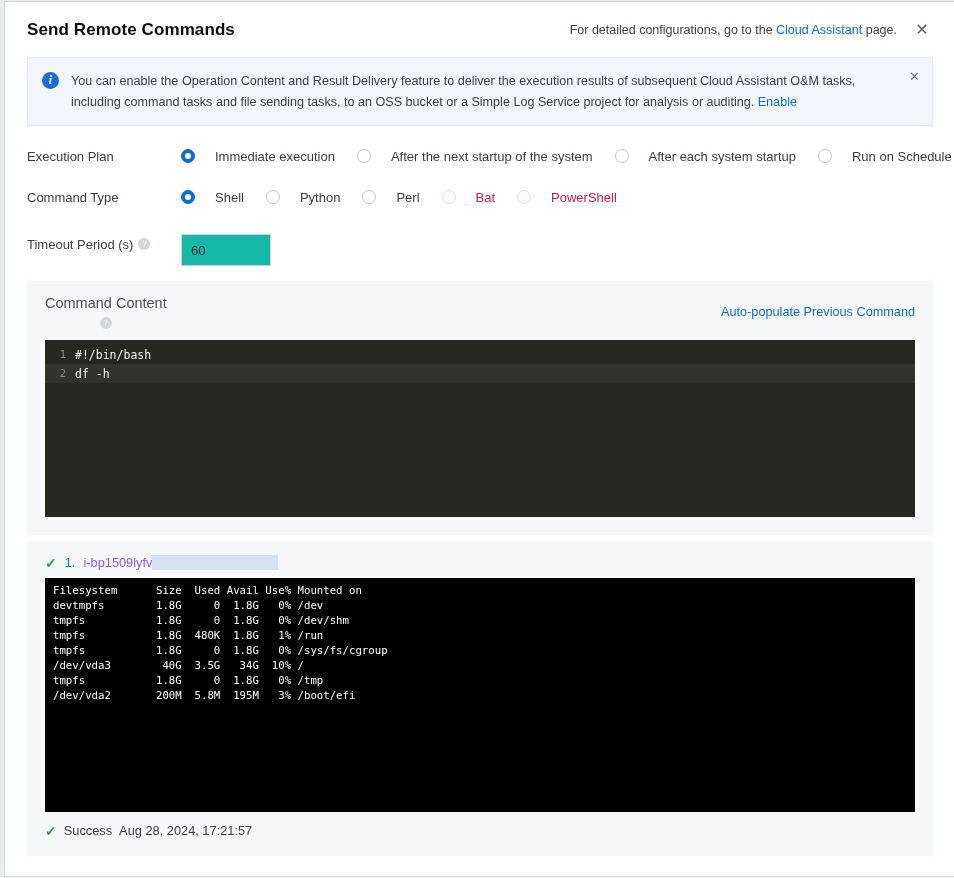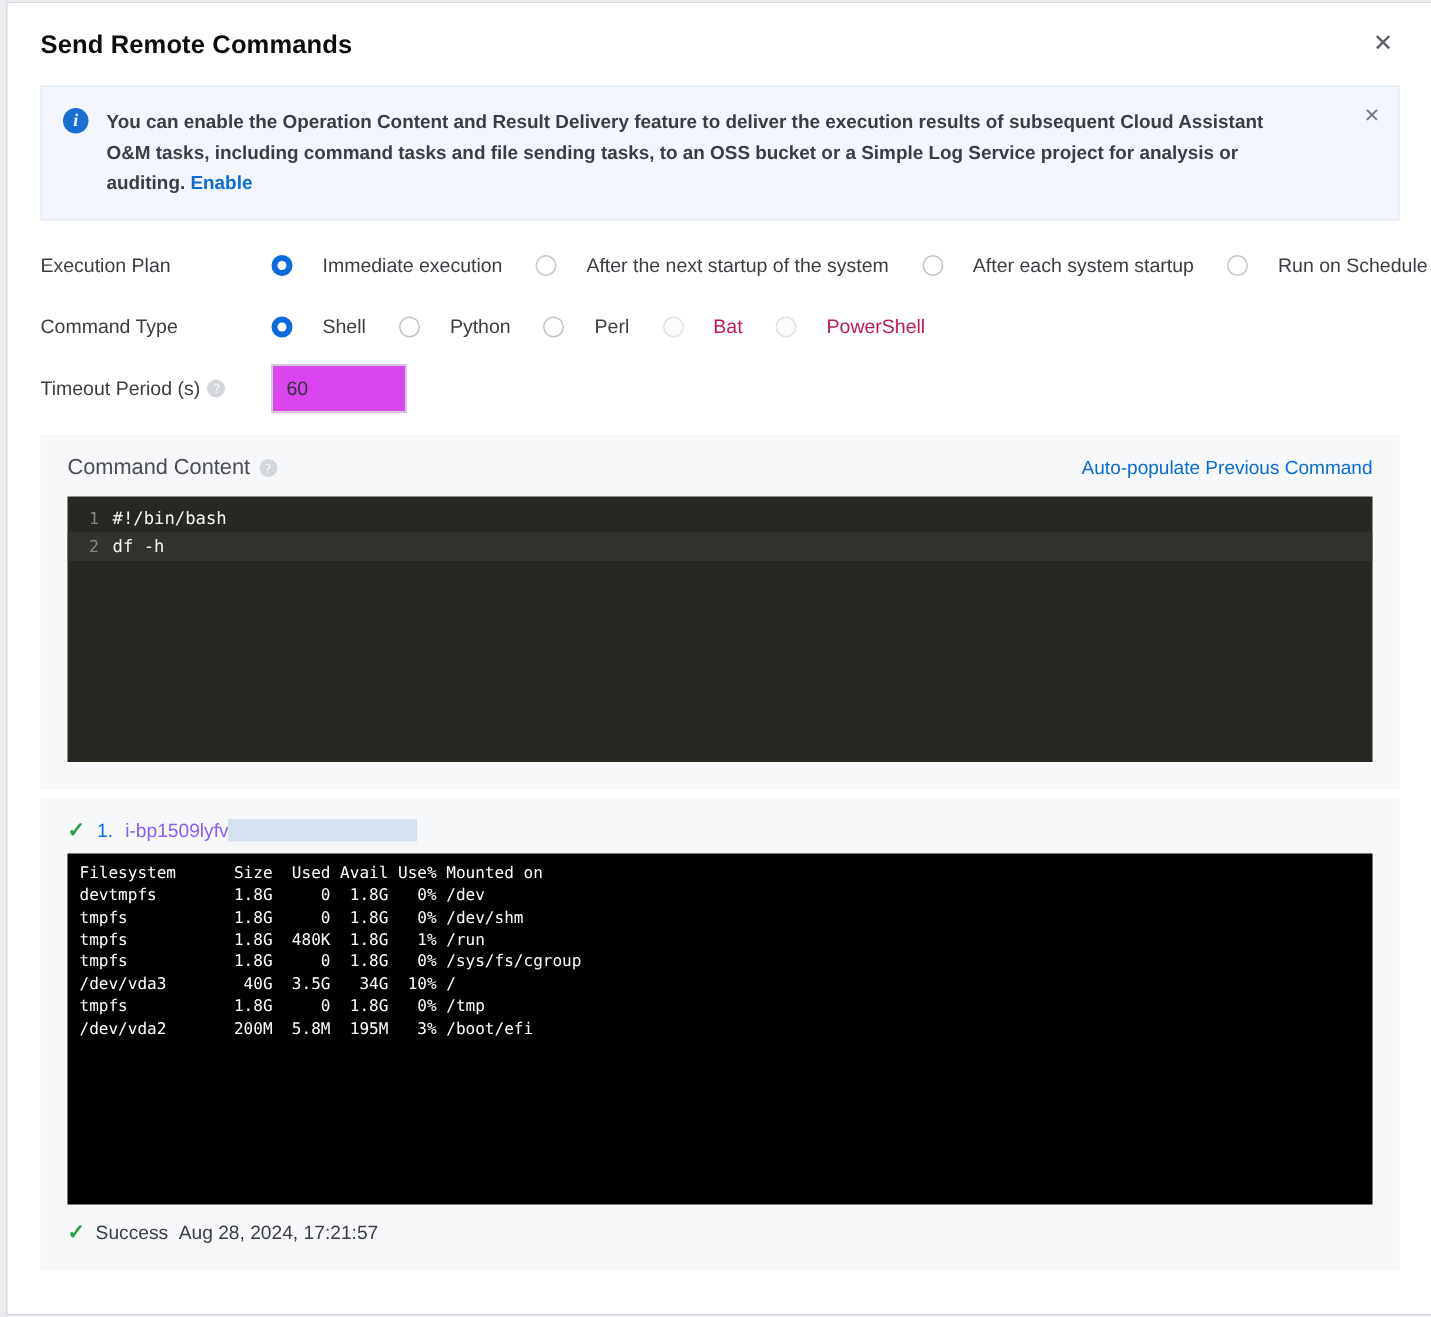--- a/index.html
+++ b/index.html
@@ -83,21 +83,20 @@
     font-style: italic;
     display: flex; align-items: center; justify-content: center;
     margin-top: 1px;
     font-family: "Liberation Serif", serif;
   }
   .banner-text {
     font-size: 12.6px;
     line-height: 1.63;
     color: #3a3d42;
     max-width: 800px;
-    font-weight: bold;
   }
   .banner-close {
     position: absolute;
     right: 12px; top: 12px;
     color: #73777d;
     font-size: 13px;
     cursor: pointer;
     line-height: 1;
   }
 
@@ -187,45 +186,47 @@
     left: 3px; top: 3px;
     width: 6px; height: 6px;
     border-radius: 50%;
     background: #fff;
   }
   .radio-opt.disabled .rb { border-color: #dfe2e6; background: #fafbfc; }
 
   .num-input {
     width: 90px; height: 28px;
     border: 1px solid #d0d3d8;
-    background: #d946ef;
+    background: #14b8a6;
     font-size: 13px;
     color: #2f3237;
     padding: 15px 9px;
     font-family: "Liberation Sans", sans-serif;
+    margin-top: 12px;
   }
 
   
   .panel {
     margin: 6px 22px 0 22px;
     background: #f7f8fa;
     padding: 14px 18px 18px 18px;
     flex: none;
   }
   .panel-head {
     display: flex;
     align-items: center;
     margin-bottom: 11px;
   }
   .panel-title {
     font-size: 14.5px;
     color: #4a4d52;
     display: flex;
     align-items: center;
     gap: 6px;
+    flex-direction: column;
   }
   .panel-action {
     margin-left: auto;
     font-size: 12.7px;
     color: #0a6cd6;
     cursor: pointer;
   }
 
   
   .editor {
@@ -295,20 +296,21 @@
   }
 </style>
 </head>
 <body>
 
 <div class="dialog">
 
   <div class="dlg-header">
     <div class="dlg-title">Send Remote Commands</div>
     <div class="header-right">
+      <div class="header-note"><span>For detailed configurations, go to the </span><a class="link">Cloud Assistant</a><span> page.</span></div>
       <div class="close-x">✕</div>
     </div>
   </div>
 
   <div class="banner-wrap">
     <div class="banner">
       <div class="info-icon">i</div>
       <div class="banner-text"><span>You can enable the Operation Content and Result Delivery feature to deliver the execution results of subsequent Cloud Assistant O&amp;M tasks, including command tasks and file sending tasks, to an OSS bucket or a Simple Log Service project for analysis or auditing. </span><a class="link">Enable</a></div>
       <div class="banner-close">✕</div>
     </div>

